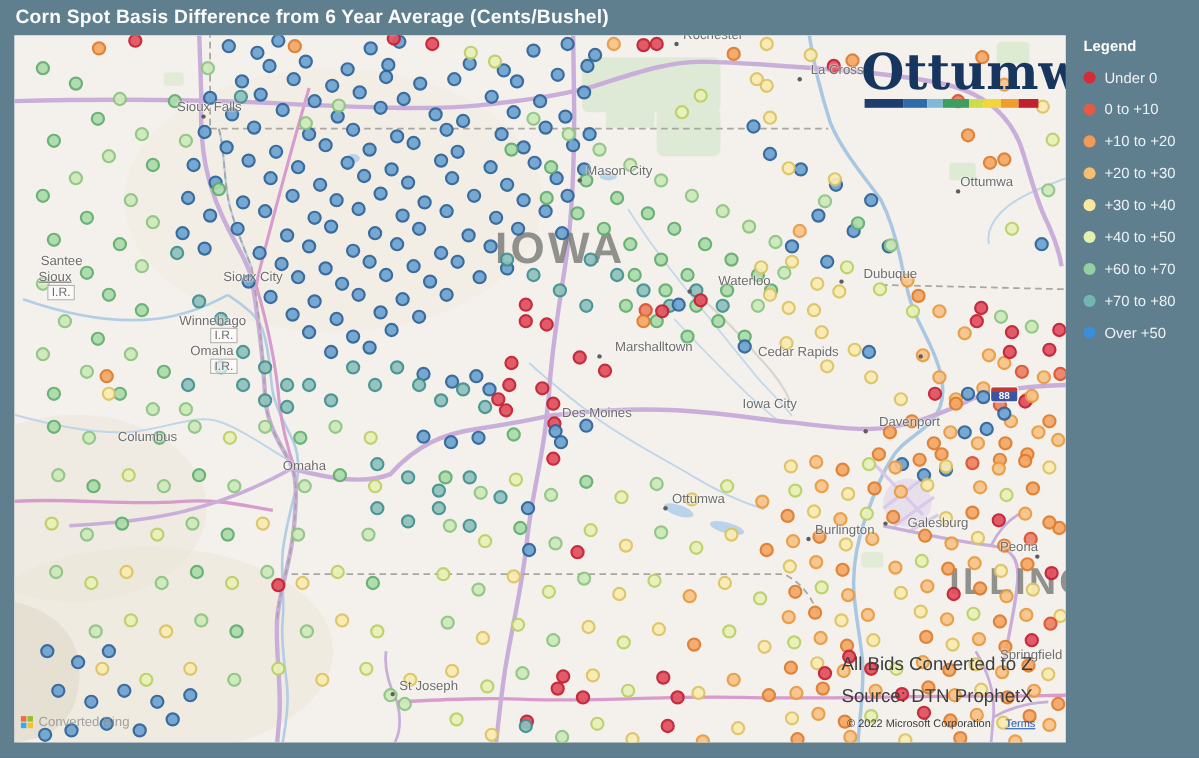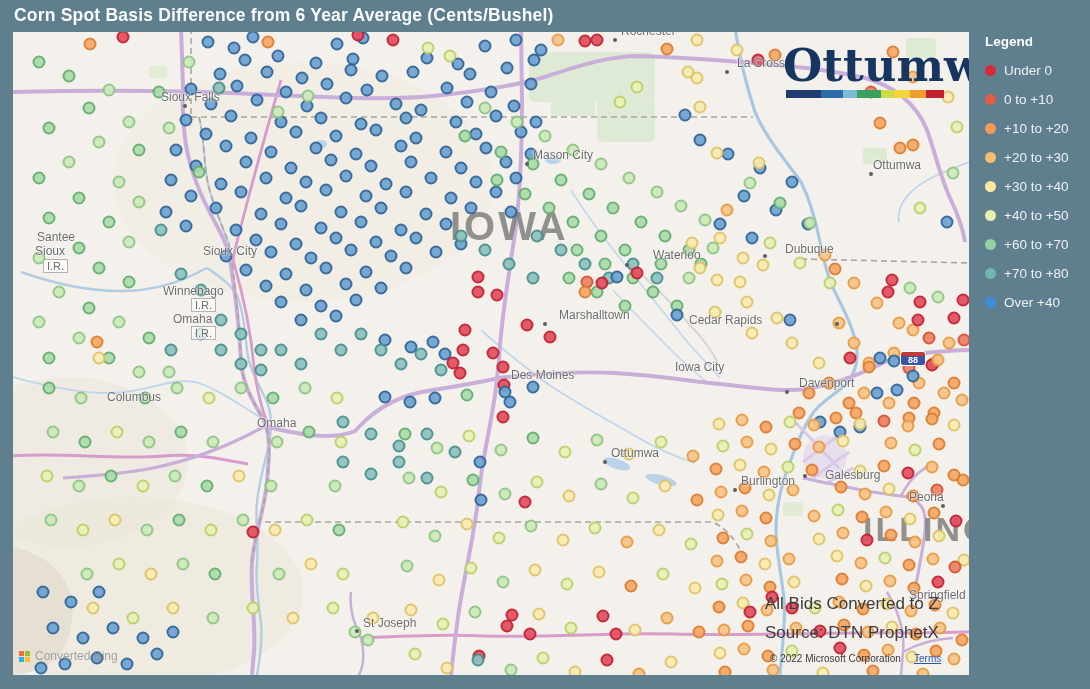--- a/index.html
+++ b/index.html
@@ -749,21 +749,21 @@
         <div class="dot" style="left: 114px; top: 632px; background: rgb(109, 163, 211); border-color: rgb(46, 99, 150);"></div>
         <div class="dot" style="left: 144px; top: 622px; background: rgb(109, 163, 211); border-color: rgb(46, 99, 150);"></div>
         <div class="dot" style="left: 28px; top: 636px; background: rgb(109, 163, 211); border-color: rgb(46, 99, 150);"></div>
         <div class="dot" style="left: 160px; top: 600px; background: rgb(109, 163, 211); border-color: rgb(46, 99, 150);"></div>
         <div class="dot" style="left: 240px; top: 500px; background: rgb(226, 80, 96); border-color: rgb(193, 31, 48);"></div>
       </div>
     <div id="labels">
         <div class="city" style="left: 148px; top: 58px;">Sioux Falls</div>
         <div class="cmark" style="left: 170px; top: 72px;"></div>
         <div class="city" style="left: 24px; top: 198px;">Santee</div>
-        <div class="city" style="left: 22px; top: 212px;">Sioux</div>
+        <div class="city" style="left: 22px; top: 212px; text-decoration: underline;">Sioux</div>
         <div class="city boxed" style="left: 30px; top: 227px;">I.R.</div>
         <div class="city" style="left: 190px; top: 212px;">Sioux City</div>
         <div class="city" style="left: 150px; top: 252px;">Winnebago</div>
         <div class="city boxed" style="left: 178px; top: 266px;">I.R.</div>
         <div class="city" style="left: 160px; top: 280px;">Omaha</div>
         <div class="city boxed" style="left: 178px; top: 294px;">I.R.</div>
         <div class="city" style="left: 244px; top: 384px;">Omaha</div>
         <div class="city" style="left: 94px; top: 358px;">Columbus</div>
         <div class="city" style="left: 520px; top: 116px;">Mason City</div>
         <div class="cmark" style="left: 512px; top: 130px;"></div>
@@ -860,18 +860,18 @@
         <div class="legend-item">
           <span class="ldot" style="background: rgb(146, 210, 160);"></span>
           <span>+60 to +70</span>
         </div>
         <div class="legend-item">
           <span class="ldot" style="background: rgb(114, 182, 177);"></span>
           <span>+70 to +80</span>
         </div>
         <div class="legend-item">
           <span class="ldot" style="background: rgb(59, 142, 216);"></span>
-          <span>Over +40</span>
+          <span>Over +50</span>
         </div>
       </div>
   </div>
 
 </div>
 
 </body></html>

